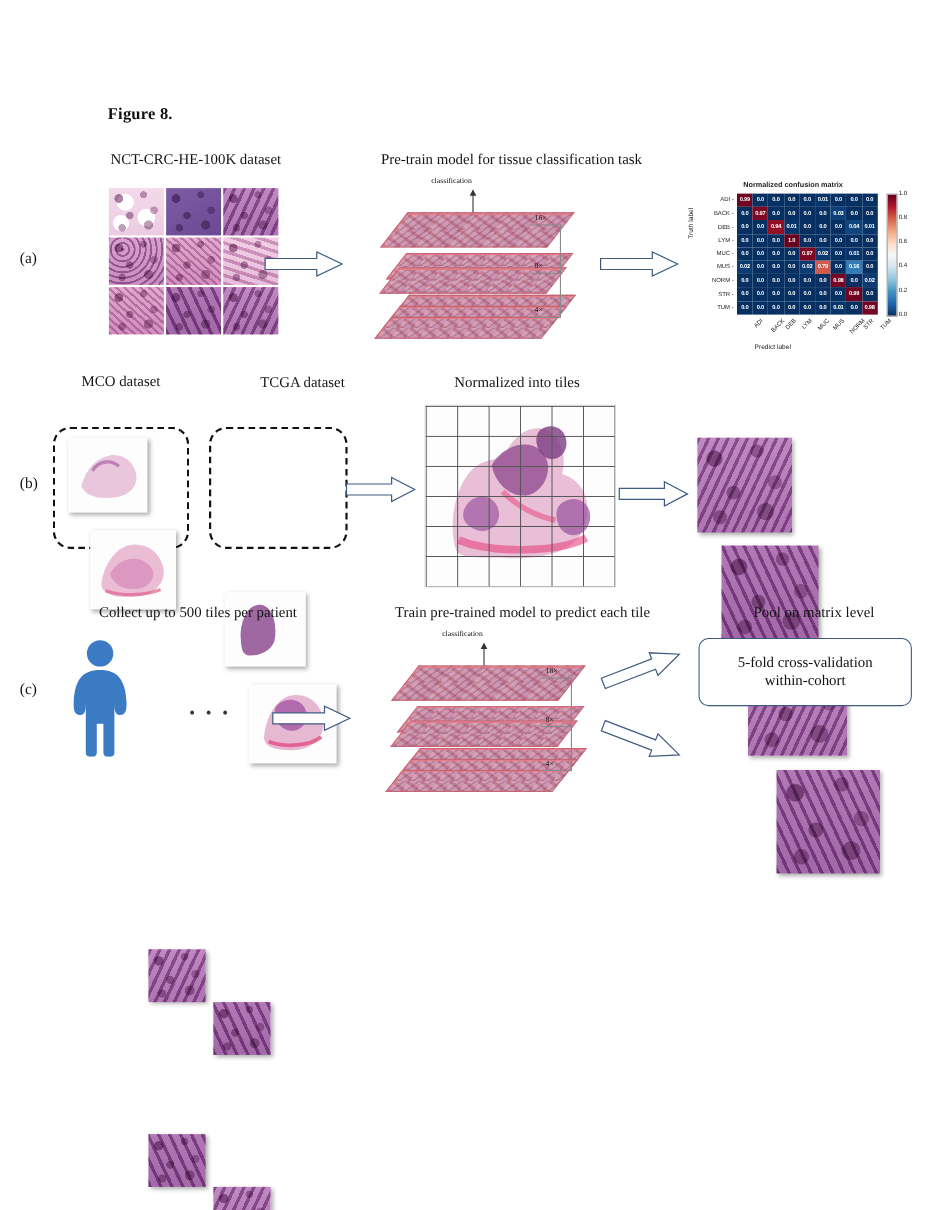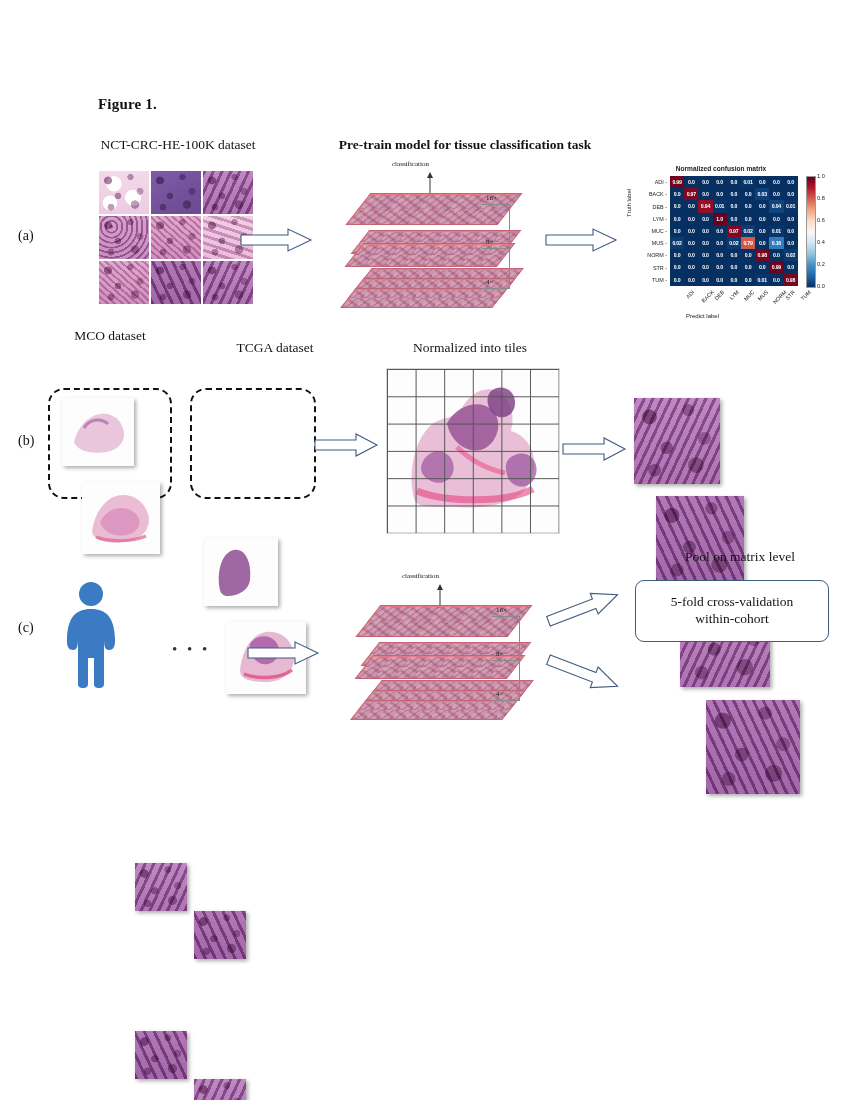--- a/index.html
+++ b/index.html
@@ -130,28 +130,28 @@
     font-family:"Liberation Sans", sans-serif;color:#222;transform:translateY(-50%);}
 
   .ell{position:absolute;font-size:15px;letter-spacing:3px;color:#333;
     font-family:"Liberation Serif", serif;}
 </style>
 </head>
 <body>
 
 <div class="fig-root">
 
-  <div class="abs fig-title">Figure 1.</div>
+  <div class="abs fig-title">Figure 8.</div>
 
   <div class="abs panel-label" style="left:18px;top:228px;">(a)</div>
   <div class="abs panel-label" style="left:18px;top:433px;">(b)</div>
   <div class="abs panel-label" style="left:18px;top:620px;">(c)</div>
 
   <div class="abs col-title" style="left:58px;top:137px;width:240px;">NCT-CRC-HE-100K dataset</div>
-  <div class="abs col-title" style="left:300px;top:137px;width:330px;font-weight:bold;">Pre-train model for tissue classification task</div>
+  <div class="abs col-title" style="left:300px;top:137px;width:330px;">Pre-train model for tissue classification task</div>
 
   <div class="abs" style="left:99px;top:171px;width:158px;height:136px;display:grid;grid-template-columns:repeat(3,50px);grid-template-rows:repeat(3,43px);gap:2px;">
     <div class="tile t-adi"></div>
     <div class="tile t-back"></div>
     <div class="tile t-tum"></div>
     <div class="tile t-lym"></div>
     <div class="tile t-dense"></div>
     <div class="tile t-mus"></div>
     <div class="tile t-dense"></div>
     <div class="tile t-tum2"></div>
@@ -308,21 +308,21 @@
     <div id="cbar-ticks">
         <div class="cbar-tick" style="top: 11px;">1.0</div>
         <div class="cbar-tick" style="top: 33px;">0.8</div>
         <div class="cbar-tick" style="top: 55px;">0.6</div>
         <div class="cbar-tick" style="top: 77px;">0.4</div>
         <div class="cbar-tick" style="top: 99px;">0.2</div>
         <div class="cbar-tick" style="top: 121px;">0.0</div>
       </div>
   </div>
 
-  <div class="abs col-title" style="left:30px;top:328px;width:160px;">MCO dataset</div>
+  <div class="abs col-title" style="left:30px;top:339px;width:160px;">MCO dataset</div>
   <div class="abs col-title" style="left:195px;top:340px;width:160px;font-family:Liberation Serif, serif;">TCGA dataset</div>
   <div class="abs col-title" style="left:370px;top:340px;width:200px;">Normalized into tiles</div>
 
   <div class="dashed-box" style="left:48px;top:388px;width:120px;height:107px;"></div>
   <div class="abs slide shadow-sm" style="left:62px;top:398px;width:72px;height:68px;">
     <svg class="wsi" viewBox="0 0 72 68" preserveAspectRatio="none">
       <path d="M12 44 C16 28 26 18 38 16 C50 14 60 22 62 34 C63 44 56 52 44 54 C30 56 16 54 12 44 Z" fill="#e6bcd6" opacity=".85"></path>
       <path d="M22 30 C28 20 40 20 46 26" stroke="#b070ae" stroke-width="3" fill="none" opacity=".8"></path>
     </svg>
   </div>
@@ -373,20 +373,22 @@
       </svg>
   </div>
 
   <div class="abs" style="left:634px;top:398px;width:190px;height:134px;">
     <div class="abs tile t-tum shadow-sm" style="left:0px;top:0px;width:86px;height:86px;"></div>
     <div class="abs tile t-tum2 shadow-sm" style="left:22px;top:12px;width:88px;height:88px;"></div>
     <div class="abs tile t-tum shadow-sm" style="left:46px;top:25px;width:90px;height:90px;"></div>
     <div class="abs tile t-tum2 shadow-sm" style="left:72px;top:38px;width:94px;height:94px;"></div>
   </div>
 
+  <div class="abs col-title" style="left:55px;top:549px;width:250px;">Collect up to 500 tiles per patient</div>
+  <div class="abs col-title" style="left:315px;top:549px;width:320px;">Train pre-trained model to predict each tile</div>
   <div class="abs col-title" style="left:640px;top:549px;width:200px;">Pool on matrix level</div>
 
   <svg class="abs" style="left:62px;top:580px;" width="58" height="108" viewBox="0 0 58 108">
     <circle cx="29" cy="14" r="12" fill="#3b7bc4"></circle>
     <path d="M29 29 C13 29 6 38 5 58 C4.6 66 6 70 11 70 C15.4 70 16 66 16 58 L16 50 L16 70
              L16 104 C16 107 18 108 21 108 C24 108 26 107 26 104 L26 78 L32 78 L32 104
              C32 107 34 108 37 108 C40 108 42 107 42 104 L42 70 L42 50 L42 58
              C42 66 42.6 70 47 70 C52 70 53.4 66 53 58 C52 38 45 29 29 29 Z" fill="#3b7bc4"></path>
   </svg>
 

